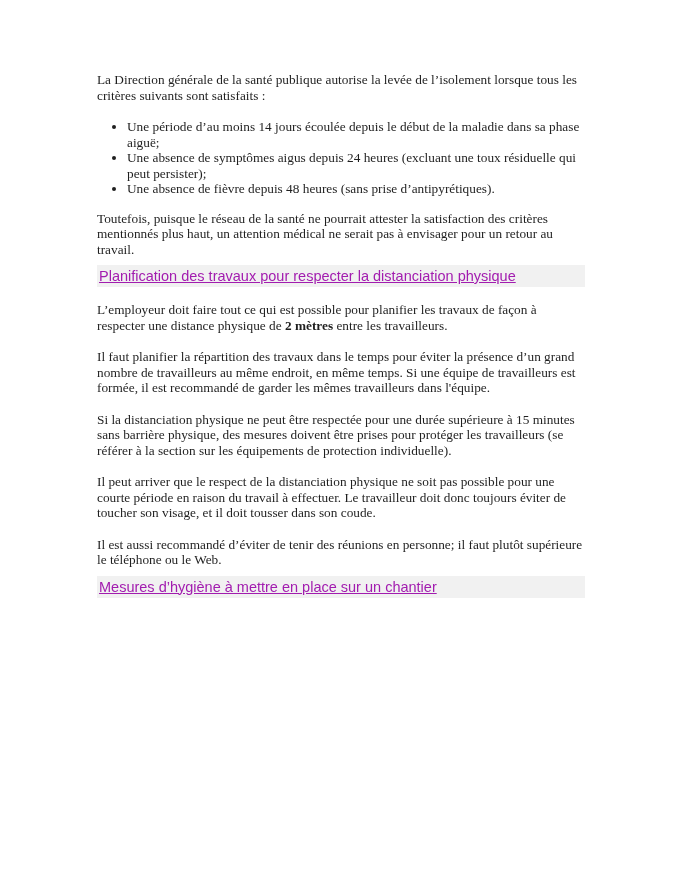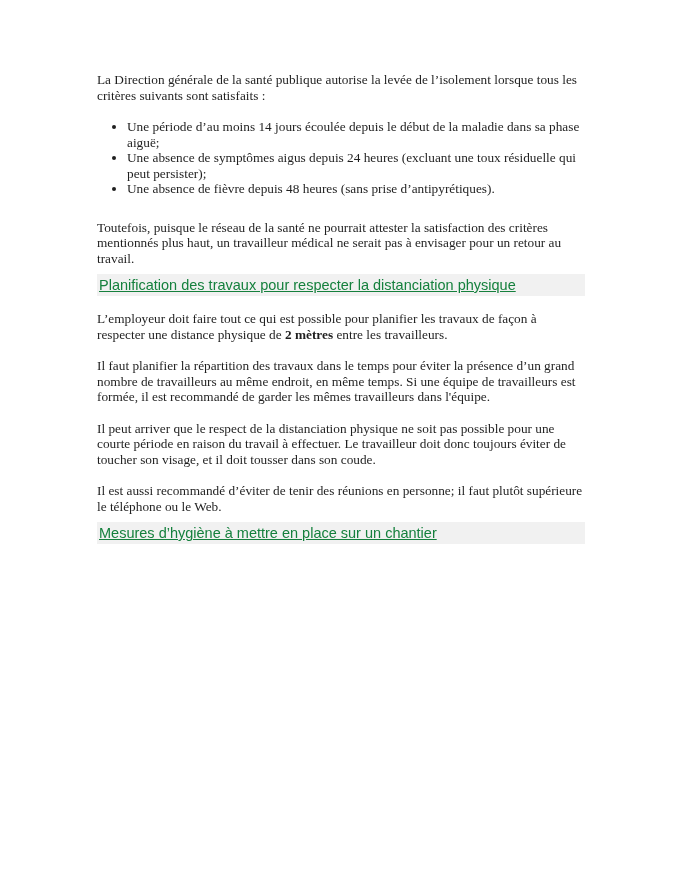--- a/index.html
+++ b/index.html
@@ -21,68 +21,69 @@
     top: 72px;
     left: 97px;
     width: 488px;
     font-size: 13.3px;
     line-height: 15.5px;
   }
   .content p {
     margin: 0 0 16px 0;
   }
   .content ul {
-    margin: 4px 0 23px 0;
+    margin: 4px 0 14px 0;
     padding: 0 0 0 30px;
     list-style-type: disc;
   }
   .content li {
     margin: 0;
     padding: 0;
   }
   strong {
     font-weight: bold;
   }
   h2.section-heading {
     margin: -8px 0 15px 0;
     padding: 3px 0 3px 2px;
     background: #f1f1f1;
     font-family: "Liberation Sans", "DejaVu Sans", sans-serif;
     font-size: 14.5px;
     font-weight: 400;
     line-height: 16px;
-    color: #15803d;
+    color: #a21caf;
     text-decoration: underline;
     cursor: pointer;
   }
 </style>
 </head>
 <body>
 
 <div class="page">
   <div class="content">
 
     <p>La Direction générale de la santé publique autorise la levée de l’isolement lorsque tous les critères suivants sont satisfaits :</p>
 
     <ul>
       <li>Une période d’au moins 14 jours écoulée depuis le début de la maladie dans sa phase aiguë;</li>
       <li>Une absence de symptômes aigus depuis 24 heures (excluant une toux résiduelle qui peut persister);</li>
       <li>Une absence de fièvre depuis 48 heures (sans prise d’antipyrétiques).</li>
     </ul>
 
 
-    <p>Toutefois, puisque le réseau de la santé ne pourrait attester la satisfaction des critères mentionnés plus haut, un travailleur médical ne serait pas à envisager pour un retour au travail.</p>
+    <p>Toutefois, puisque le réseau de la santé ne pourrait attester la satisfaction des critères mentionnés plus haut, un attention médical ne serait pas à envisager pour un retour au travail.</p>
 
     <h2 class="section-heading">Planification des travaux pour respecter la distanciation physique</h2>
 
     <p><span>L’employeur doit faire tout ce qui est possible pour planifier les travaux de façon à respecter une distance physique de </span><strong>2 mètres</strong><span> entre les travailleurs.</span></p>
 
 
     <p>Il faut planifier la répartition des travaux dans le temps pour éviter la présence d’un grand nombre de travailleurs au même endroit, en même temps. Si une équipe de travailleurs est formée, il est recommandé de garder les mêmes travailleurs dans l'équipe.</p>
 
+    <p>Si la distanciation physique ne peut être respectée pour une durée supérieure à 15 minutes sans barrière physique, des mesures doivent être prises pour protéger les travailleurs (se référer à la section sur les équipements de protection individuelle).</p>
 
     <p>Il peut arriver que le respect de la distanciation physique ne soit pas possible pour une courte période en raison du travail à effectuer. Le travailleur doit donc toujours éviter de toucher son visage, et il doit tousser dans son coude.</p>
 
 
     <p>Il est aussi recommandé d’éviter de tenir des réunions en personne; il faut plutôt supérieure le téléphone ou le Web.</p>
 
     <h2 class="section-heading">Mesures d’hygiène à mettre en place sur un chantier</h2>
 
   </div>
 </div>

